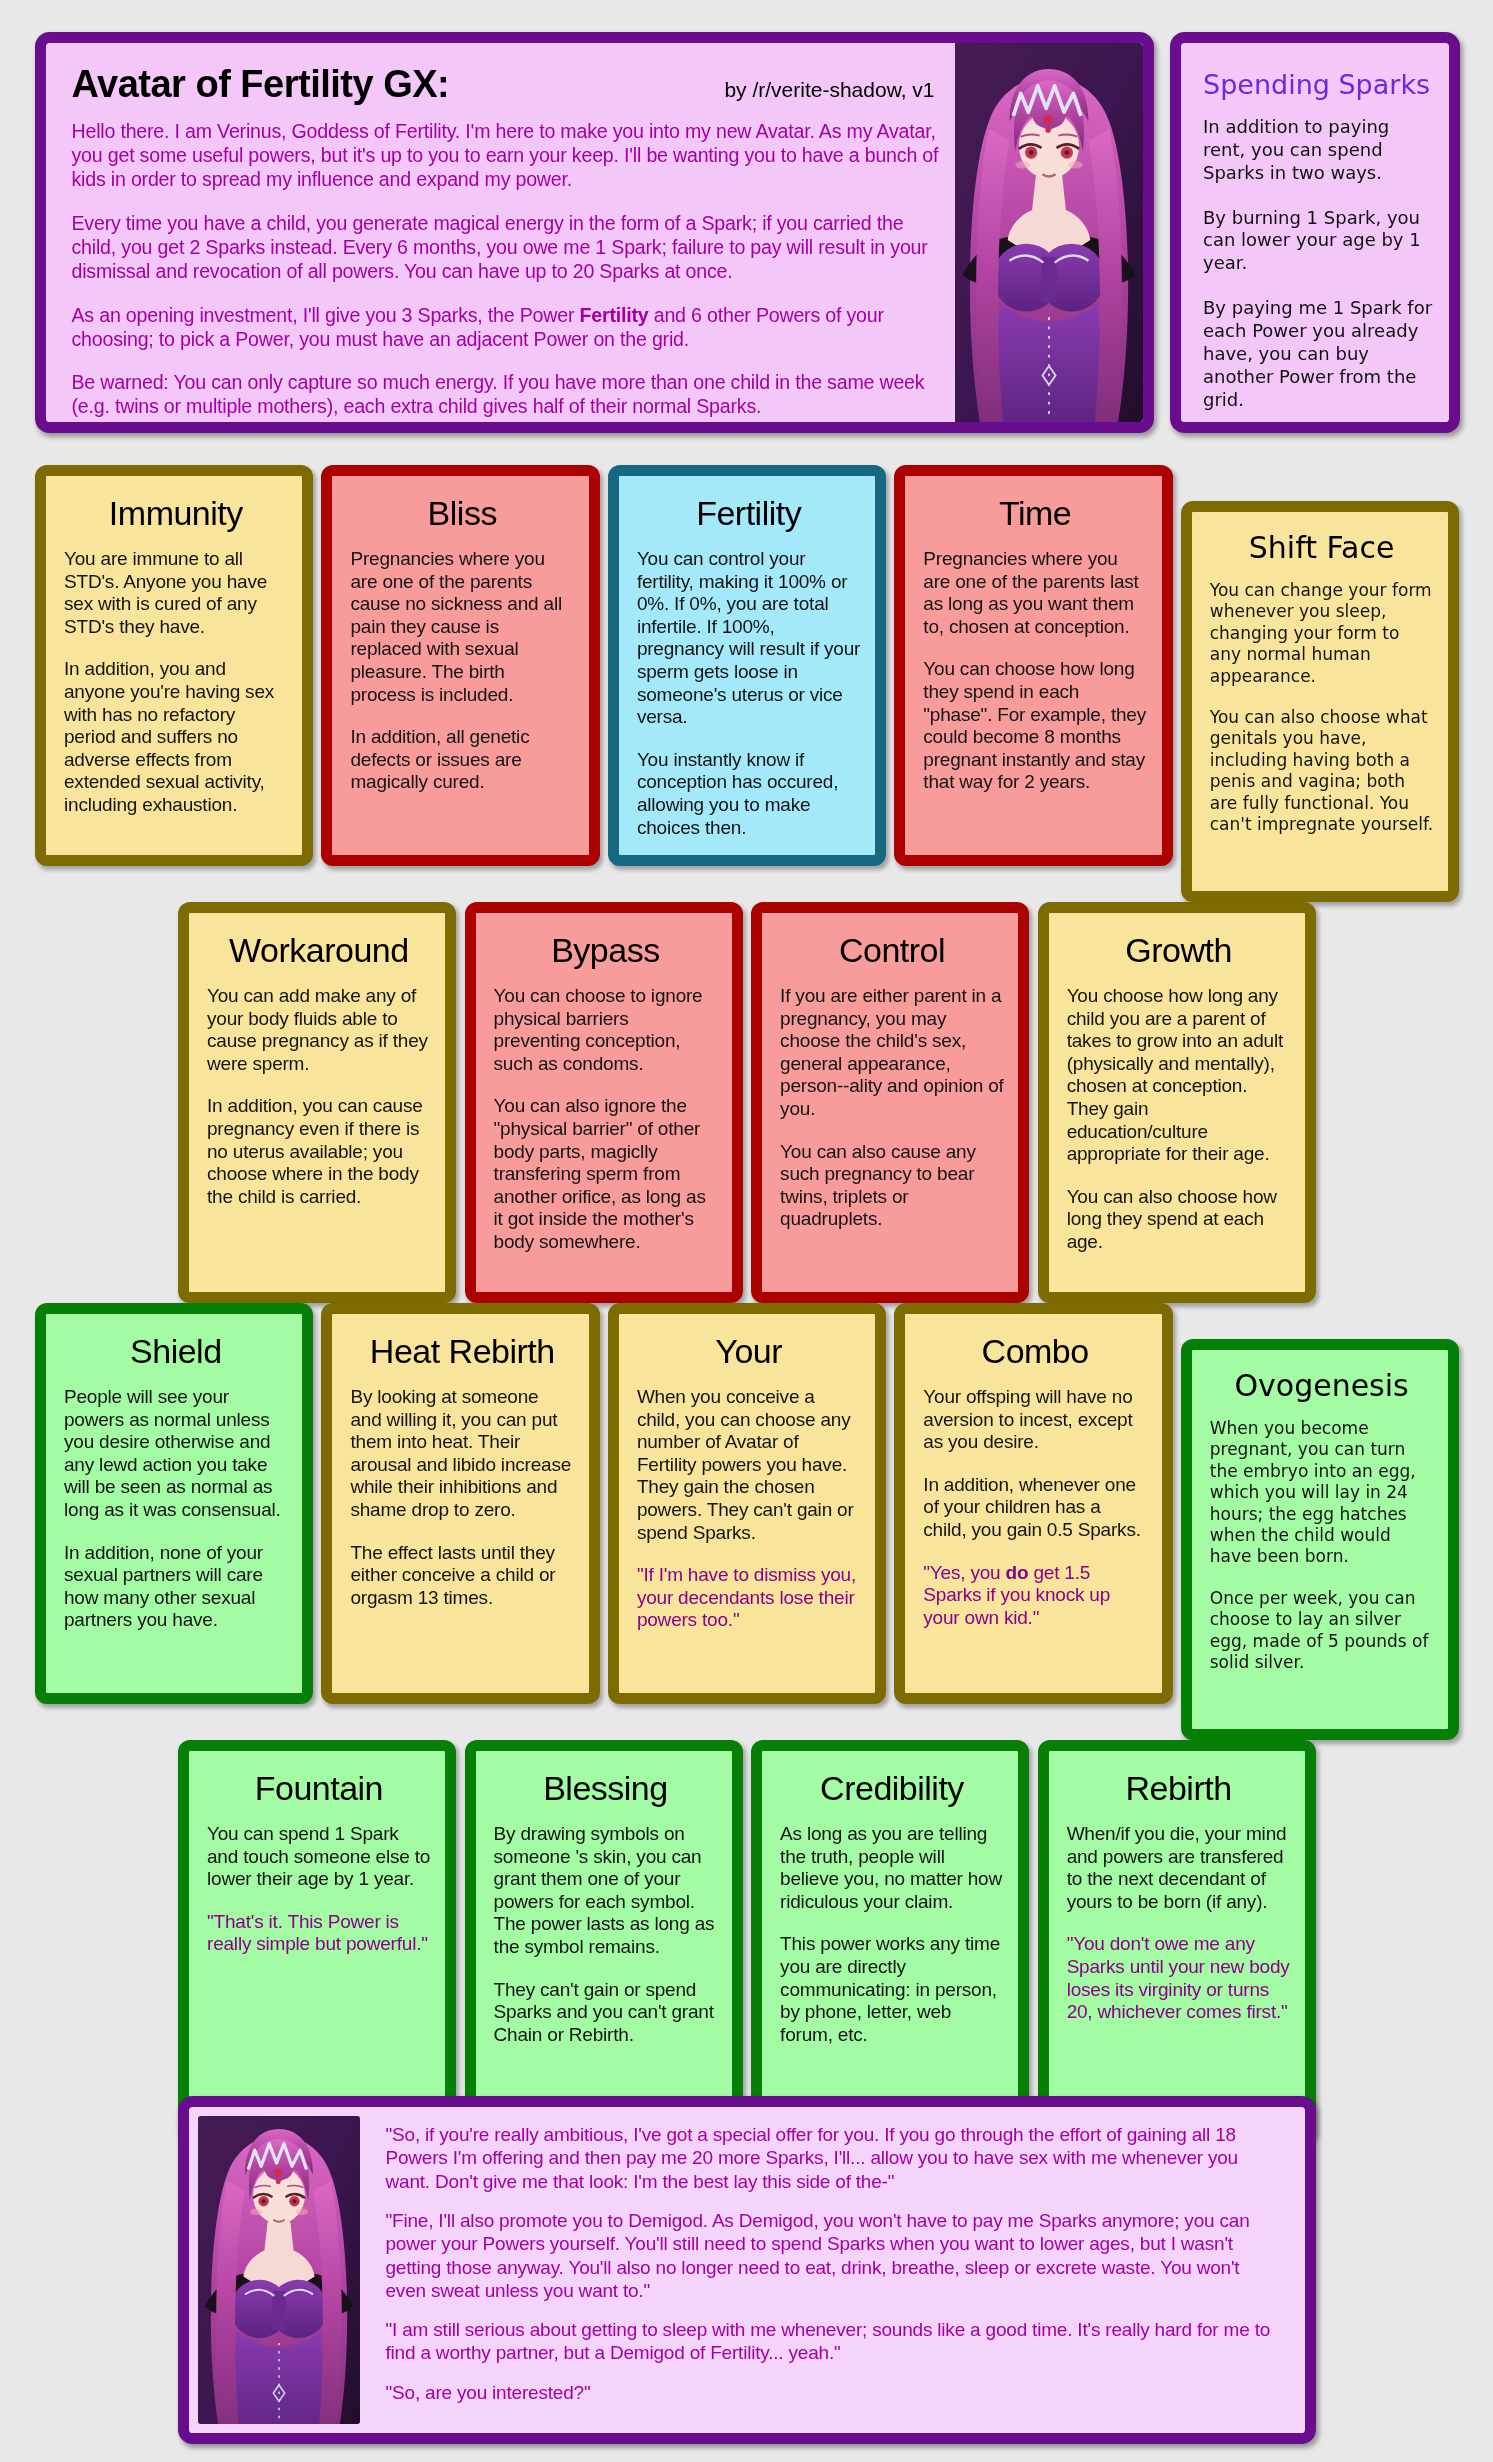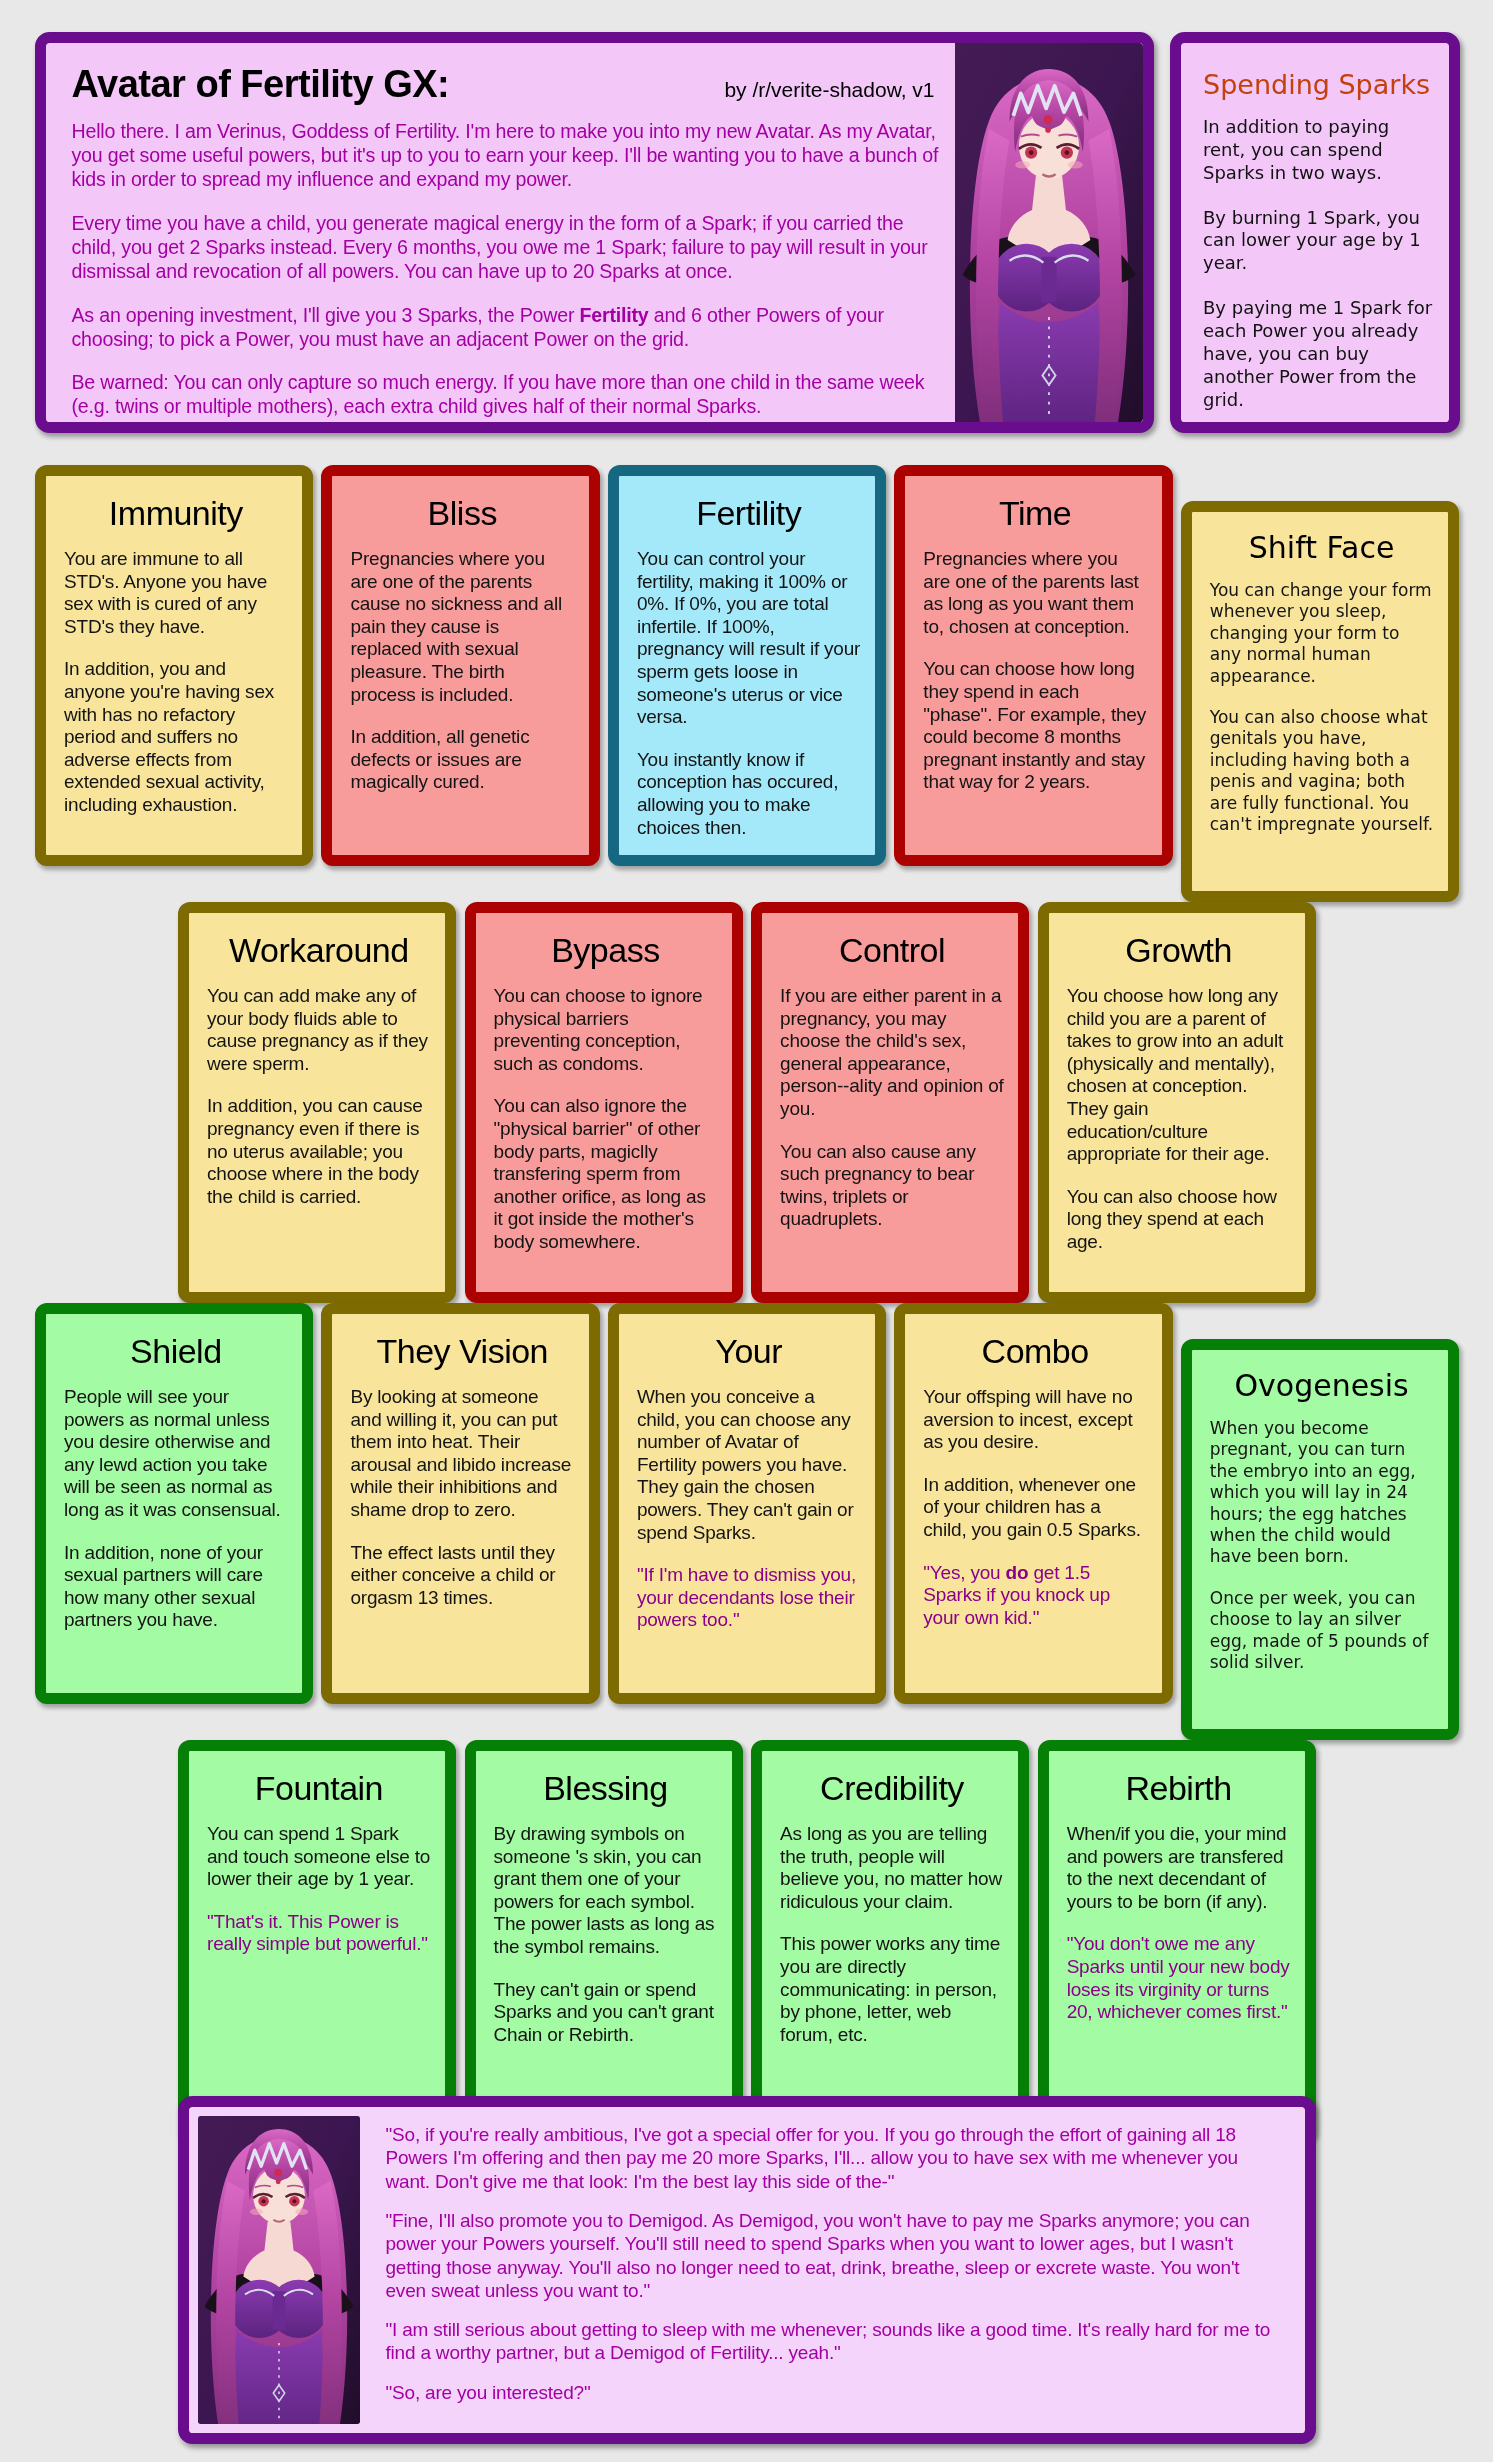--- a/index.html
+++ b/index.html
@@ -26,21 +26,21 @@
   .header-text{flex:1 1 auto;padding:12.8px 14.6px 0 25.5px;min-width:0;}
   .title-row{display:flex;justify-content:space-between;align-items:baseline;}
   .page-title{font-size:38px;font-weight:bold;color:#000;margin:7.3px 0 12.8px;letter-spacing:-0.5px;}
   .byline{font-size:21px;color:#000;white-space:nowrap;padding-right:5.5px;}
   .intro p{color:var(--intro-color,#a300a3);font-size:19.6px;line-height:1.24;margin:0 0 19px;letter-spacing:-0.2px;}
 
   .portrait{flex:0 0 188px;width:188px;align-self:stretch;overflow:hidden;border-radius:0 3.6px 3.6px 0;}
   .portrait svg{display:block;width:100%;height:100%;}
 
   .spending{flex:0 0 290px;width:290px;padding:14.6px 16.4px 0 22px;font-family:"DejaVu Sans",sans-serif;overflow:hidden;}
-  .spending-title{font-size:27px;font-weight:400;color:#c2410c;margin:11px 0 16.4px;}
+  .spending-title{font-size:27px;font-weight:400;color:#6d28d9;margin:11px 0 16.4px;}
   .spending p{font-size:18px;line-height:1.27;margin:0 0 22px;color:#111;}
 
   
   .rows{position:absolute;left:0;top:465px;width:1494px;}
   .cards-row{display:flex;gap:8.2px;padding:0 35px;}
   .cards-row.offset{padding:0 178px;}
   .card{
     flex:1 1 0;height:401px;box-sizing:border-box;
     border:11px solid;border-radius:12px;
     padding:7.3px 14.6px 0 18px;overflow:hidden;
@@ -211,21 +211,21 @@
           <p>You can also choose how long they spend at each age.</p>
         </article>
       </div>
       <div class="cards-row">
         <article class="card theme-green font-narrow">
           <h3 class="card-title">Shield</h3>
           <p>People will see your powers as normal unless you desire otherwise and any lewd action you take will be seen as normal as long as it was consensual.</p>
           <p>In addition, none of your sexual partners will care how many other sexual partners you have.</p>
         </article>
         <article class="card theme-yellow font-narrow">
-          <h3 class="card-title">They Vision</h3>
+          <h3 class="card-title">Heat Rebirth</h3>
           <p>By looking at someone and willing it, you can put them into heat. Their arousal and libido increase while their inhibitions and shame drop to zero.</p>
           <p>The effect lasts until they either conceive a child or orgasm 13 times.</p>
         </article>
         <article class="card theme-yellow font-narrow">
           <h3 class="card-title">Your</h3>
           <p>When you conceive a child, you can choose any number of Avatar of Fertility powers you have. They gain the chosen powers. They can't gain or spend Sparks.</p>
           <p class="quote">"If I'm have to dismiss you, your decendants lose their powers too."</p>
         </article>
         <article class="card theme-yellow font-narrow">
           <h3 class="card-title">Combo</h3>

